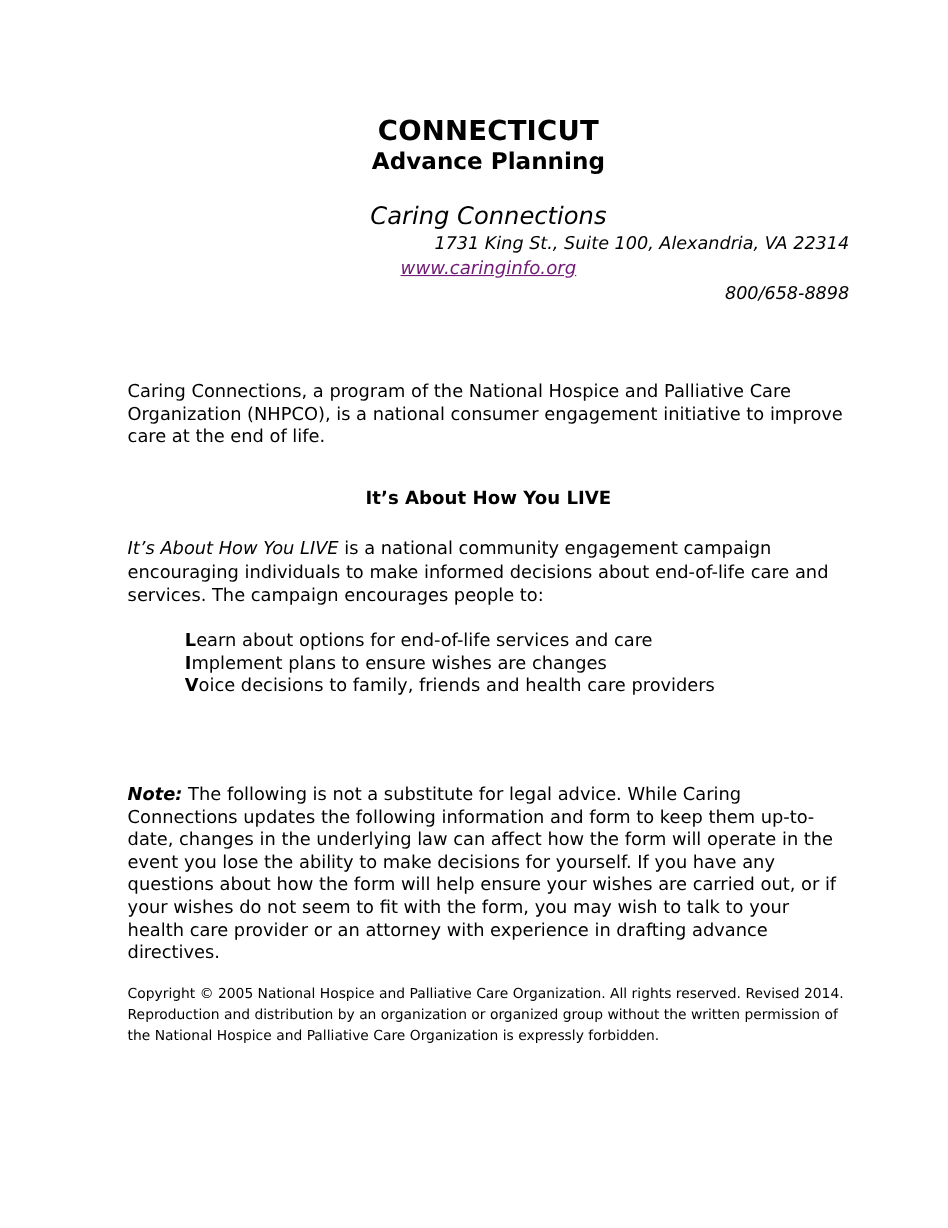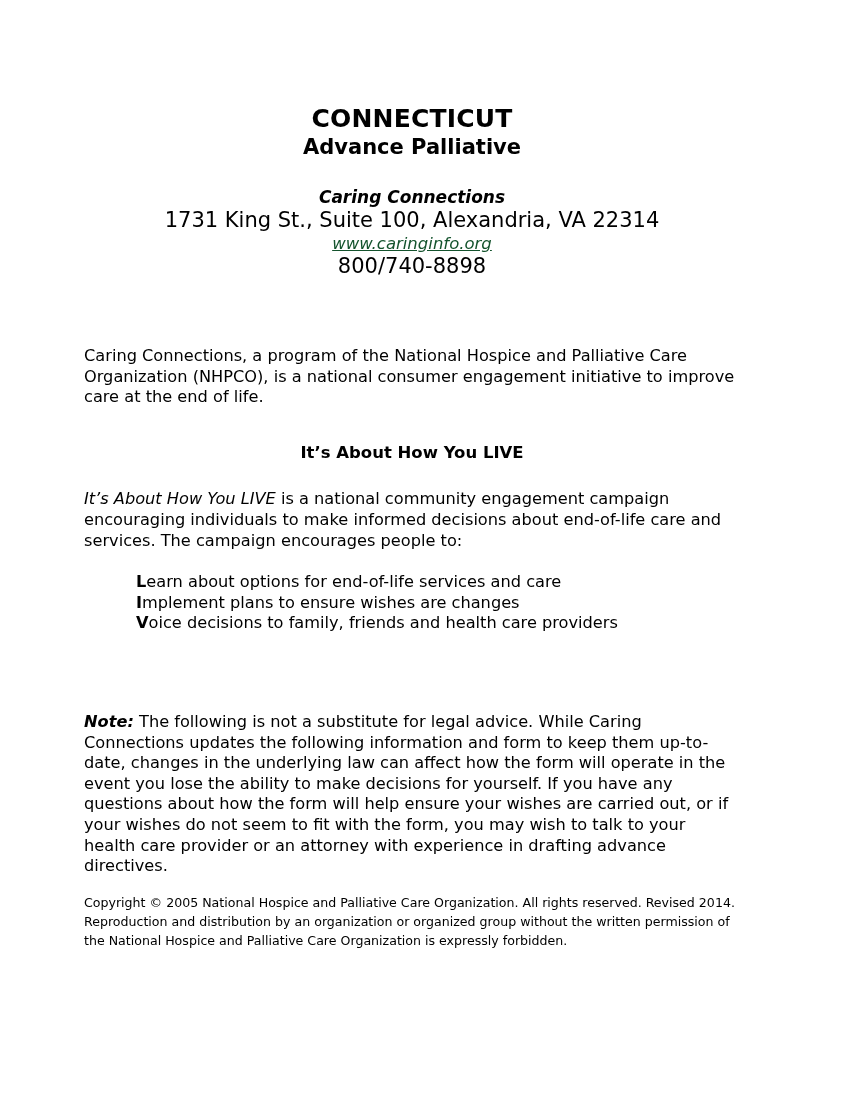--- a/index.html
+++ b/index.html
@@ -16,21 +16,21 @@
   .page {
     position: relative;
     width: 862px;
     height: 1116px;
     background: #ffffff;
     overflow: hidden;
     box-sizing: border-box;
   }
   .content {
     position: absolute;
-    left: 84px;
+    left: 116px;
     top: 0;
     width: 656px;
   }
 
   
   .title-block {
     padding-top: 104px;
     text-align: center;
   }
   .doc-state {
@@ -49,35 +49,37 @@
     font-weight: bold;
     line-height: 25px;
   }
 
   
   .org-block {
     text-align: center;
     margin-top: 25px;
   }
   .org-name {
-    font-size: 17px;
-    font-weight: bold;
+    font-size: 22px;
+    font-weight: normal;
     font-style: italic;
     line-height: 23px;
   }
   .org-address,
   .org-phone {
-    font-size: 21px;
+    font-size: 16px;
+    font-style: italic;
     line-height: 23px;
+    text-align: right;
   }
   .org-link {
     font-size: 16.5px;
     font-style: italic;
     line-height: 23px;
-    color: #14532d;
+    color: #701a75;
     text-decoration: underline;
     cursor: pointer;
   }
 
   
   .body-text {
     font-size: 16.2px;
     line-height: 20.6px;
     text-align: left;
   }
@@ -128,30 +130,30 @@
   }
 </style>
 </head>
 <body>
 
 <div class="page">
   <div class="content">
 
     <div class="title-block">
       <div class="doc-state">CONNECTICUT</div>
-      <div class="doc-type">Advance Palliative</div>
+      <div class="doc-type">Advance Planning</div>
     </div>
 
     <div class="org-block">
       <div class="org-name">Caring Connections</div>
       <div class="org-address">1731 King St., Suite 100, Alexandria, VA 22314</div>
       <div>
         <a class="org-link" href="#">www.caringinfo.org</a>
       </div>
-      <div class="org-phone">800/740-8898</div>
+      <div class="org-phone">800/658-8898</div>
     </div>
 
     <p class="body-text intro-paragraph">Caring Connections, a program of the National Hospice and Palliative Care Organization (NHPCO), is a national consumer engagement initiative to improve care at the end of life.</p>
 
     <div class="campaign-heading">It’s About How You LIVE</div>
 
     <p class="body-text campaign-paragraph"><span class="italic-run">It’s About How You LIVE</span><span> is a national community engagement campaign encouraging individuals to make informed decisions about end-of-life care and services.  The campaign encourages people to:</span></p>
 
     <ul class="live-list">
       <li><span class="live-initial">L</span><span>earn about options for end-of-life services and care</span></li>

